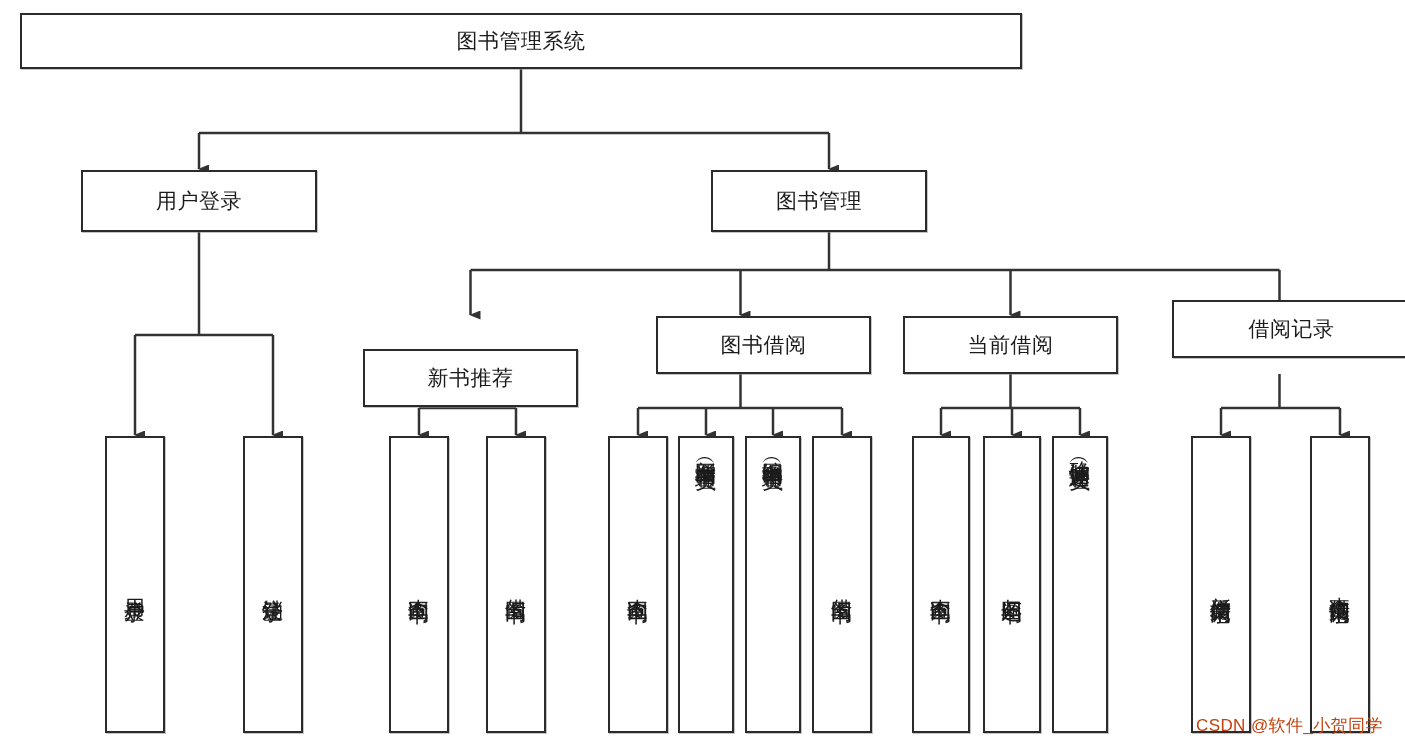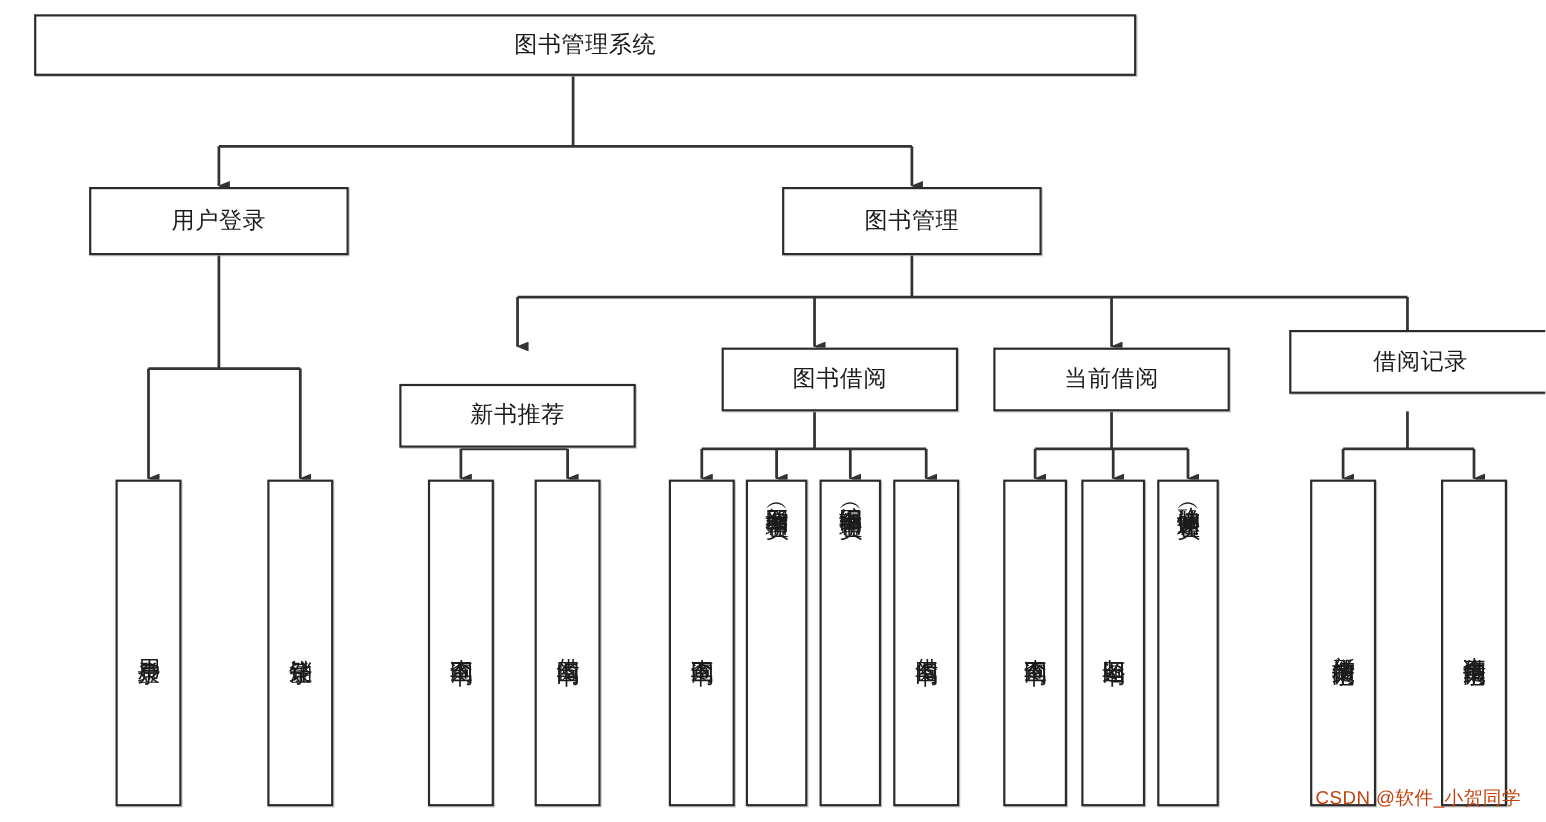--- a/index.html
+++ b/index.html
@@ -110,27 +110,27 @@
         <line x1="941" y1="408" x2="941" y2="435" stroke="#333333" stroke-width="2.5" marker-end="url(#arrowhead)"></line>
         <line x1="1012" y1="408" x2="1012" y2="435" stroke="#333333" stroke-width="2.5" marker-end="url(#arrowhead)"></line>
         <line x1="1080" y1="408" x2="1080" y2="435" stroke="#333333" stroke-width="2.5" marker-end="url(#arrowhead)"></line>
         <line x1="1279.5" y1="374" x2="1279.5" y2="408" stroke="#333333" stroke-width="2.5"></line>
         <line x1="1221" y1="408" x2="1340" y2="408" stroke="#333333" stroke-width="2.5"></line>
         <line x1="1221" y1="408" x2="1221" y2="435" stroke="#333333" stroke-width="2.5" marker-end="url(#arrowhead)"></line>
         <line x1="1340" y1="408" x2="1340" y2="435" stroke="#333333" stroke-width="2.5" marker-end="url(#arrowhead)"></line>
       </g>
   </svg>
   <div id="node-layer">
-      <div class="node-box horizontal" style="left: 20px; top: 13px; width: 1002px; height: 56px; margin-left: 11px;">
+      <div class="node-box horizontal" style="left: 20px; top: 13px; width: 1002px; height: 56px;">
         <span class="node-label">图书管理系统</span>
       </div>
       <div class="node-box horizontal" style="left: 81px; top: 170px; width: 236px; height: 62px;">
         <span class="node-label">用户登录</span>
       </div>
-      <div class="node-box horizontal" style="left: 711px; top: 170px; width: 236px; height: 62px;">
+      <div class="node-box horizontal" style="left: 711px; top: 170px; width: 216px; height: 62px;">
         <span class="node-label">图书管理</span>
       </div>
       <div class="node-box horizontal" style="left: 363px; top: 316px; width: 215px; height: 58px; margin-top: 33px;">
         <span class="node-label">新书推荐</span>
       </div>
       <div class="node-box horizontal" style="left: 633px; top: 316px; width: 215px; height: 58px; margin-left: 23px;">
         <span class="node-label">图书借阅</span>
       </div>
       <div class="node-box horizontal" style="left: 903px; top: 316px; width: 215px; height: 58px;">
         <span class="node-label">当前借阅</span>

